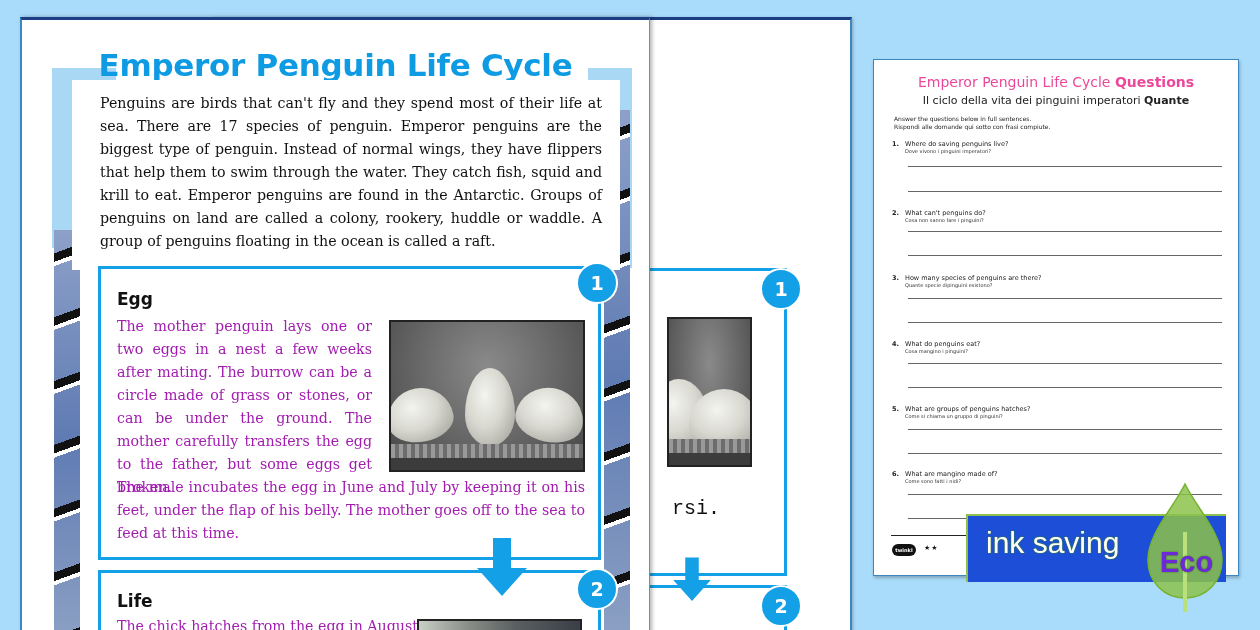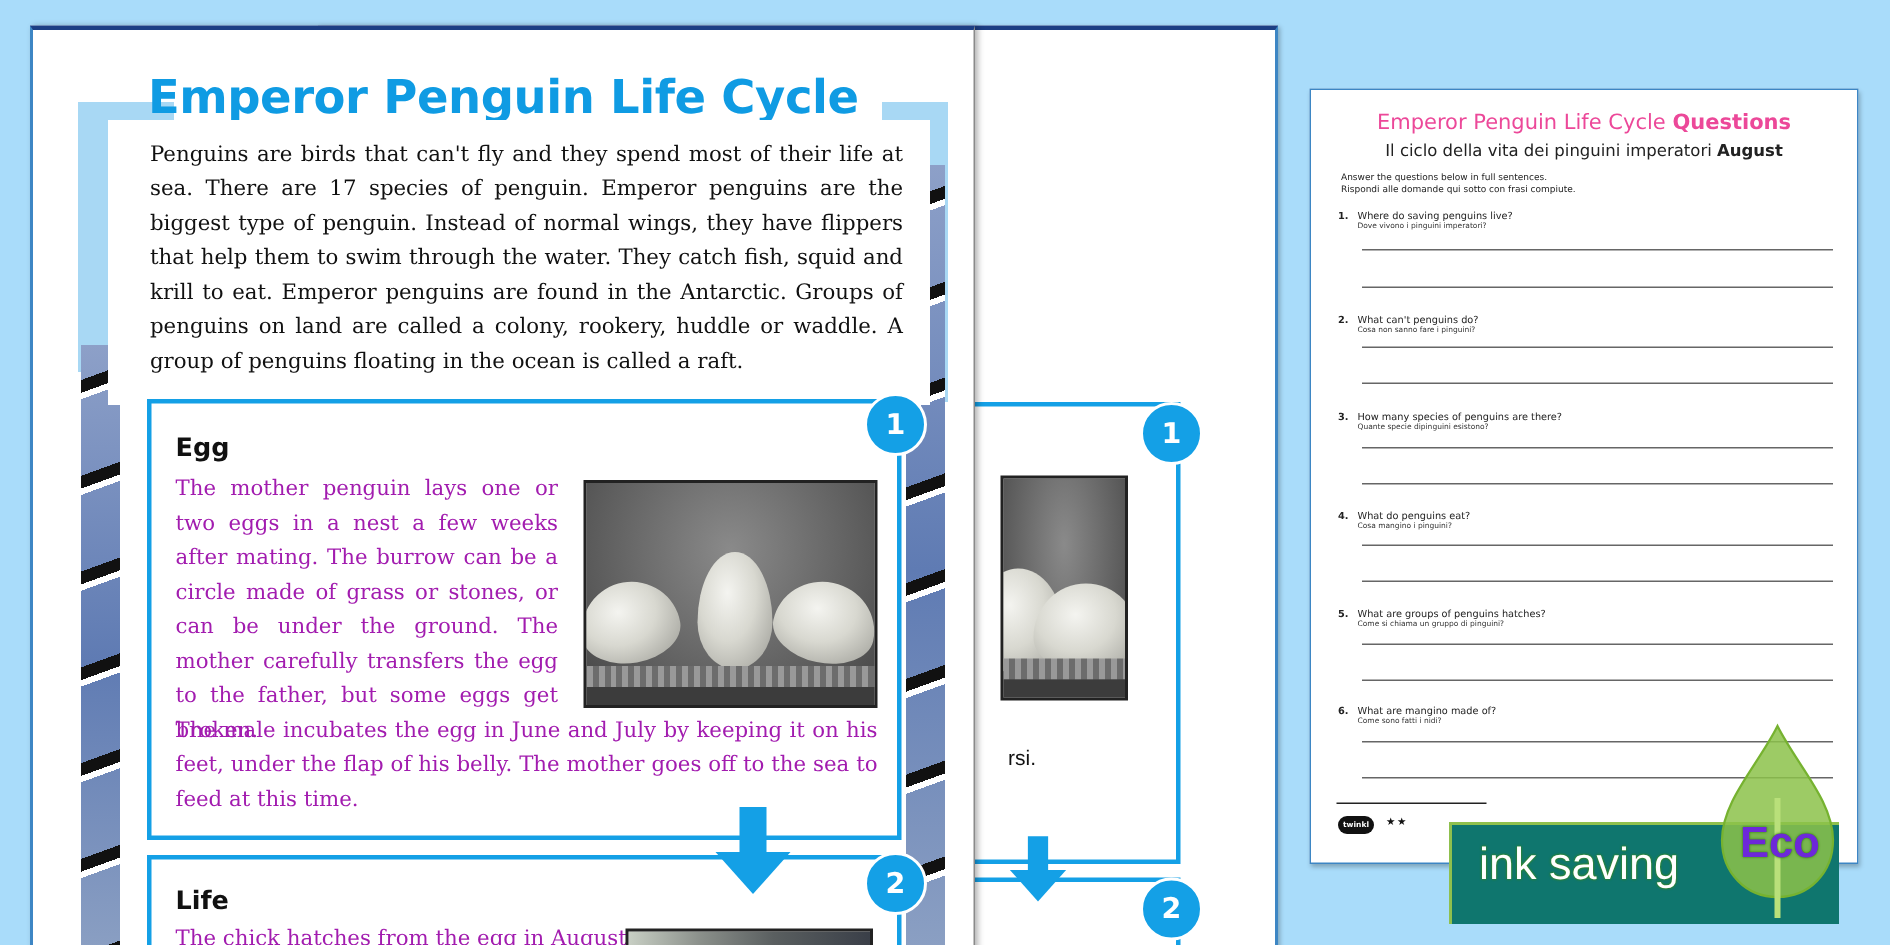--- a/index.html
+++ b/index.html
@@ -124,22 +124,22 @@
   .q-footer-line { position: absolute; left: 17px; top: 475px; width: 100px; height: 1px; background: #222; }
   .twinkl-logo {
     position: absolute; left: 18px; top: 484px; width: 24px; height: 12px;
     background: #111; border-radius: 6px; color: #fff; font-size: 5px; font-weight: bold;
     display: flex; align-items: center; justify-content: center;
   }
   .stars { position: absolute; left: 50px; top: 484px; font-size: 7px; color: #111; letter-spacing: 1px; }
 
   
   .eco-banner {
-    position: absolute; left: 966px; top: 548px; width: 260px; height: 68px;
-    background: #0f766e; border-top: 2px solid #8fc04d; border-left: 2px solid #8fc04d;
+    position: absolute; left: 966px; top: 514px; width: 260px; height: 68px;
+    background: #1d4ed8; border-top: 2px solid #8fc04d; border-left: 2px solid #8fc04d;
     z-index: 5;
   }
   .eco-text {
     position: absolute; left: 18px; top: 10px; font-size: 30px; color: #fff;
     font-family: "Liberation Sans", sans-serif;
     text-shadow: 0 0 2px #3d8a17, 0 0 1px #3d8a17;
   }
   .drop {
     position: absolute; left: 1146px; top: 482px; width: 78px; height: 130px; z-index: 6;
   }
@@ -167,21 +167,21 @@
     <div>e una zattera.</div>
   </div>
   <div class="stage" style="left:200px; top:248px; width:375px; height:308px;"></div>
   <div class="stage-num" style="left:548px; top:248px;">1</div>
   <div class="photo" style="left:455px; top:297px; width:85px; height:150px;">
     <div class="egg" style="left:-20px; top:60px; width:60px; height:70px;"></div>
     <div class="egg" style="left:20px; top:70px; width:70px; height:60px;"></div>
     <div class="shelf"></div>
       <div class="shelf-base"></div>
   </div>
-  <div style="position:absolute; left:460px; top:477px; font-family:Liberation Sans, sans-serif; font-size:14px; color:#111;">rsi.</div>
+  <div style="position:absolute; left:460px; top:477px; font-family:Liberation Mono, monospace; font-size:20px; color:#111;">rsi.</div>
   <div class="stage" style="left:200px; top:565px; width:375px; height:120px;"></div>
   <div class="stage-num" style="left:548px; top:565px;">2</div>
   <div class="arrow" style="left:455px; top:530px; transform:scale(0.75);">
       <div class="shaft"></div>
       <div class="head"></div>
     </div>
 </div>
 
 <div class="page-front">
 
@@ -223,21 +223,21 @@
     <div class="photo2" style="left:316px; top:46px; width:165px; height:60px;"></div>
   </div>
   <div class="stage-num" style="left:554px; top:548px;">2</div>
 </div>
 
 <div class="qsheet">
   <div class="q-title">
     <span>Emperor Penguin Life Cycle </span><b>Questions</b>
   </div>
   <div class="q-subtitle">
-    <span>Il ciclo della vita dei pinguini imperatori </span><b>August</b>
+    <span>Il ciclo della vita dei pinguini imperatori </span><b>Quante</b>
   </div>
   <div class="q-instr">
     <div>Answer the questions below in full sentences.</div>
     <div>Rispondi alle domande qui sotto con frasi compiute.</div>
   </div>
 
   <div class="q-item" style="top:80px;">
     <span class="q-num">1.</span>
     <span class="q-en">Where do saving penguins live?</span>
     <span class="q-it">Dove vivono i pinguini imperatori?</span>

